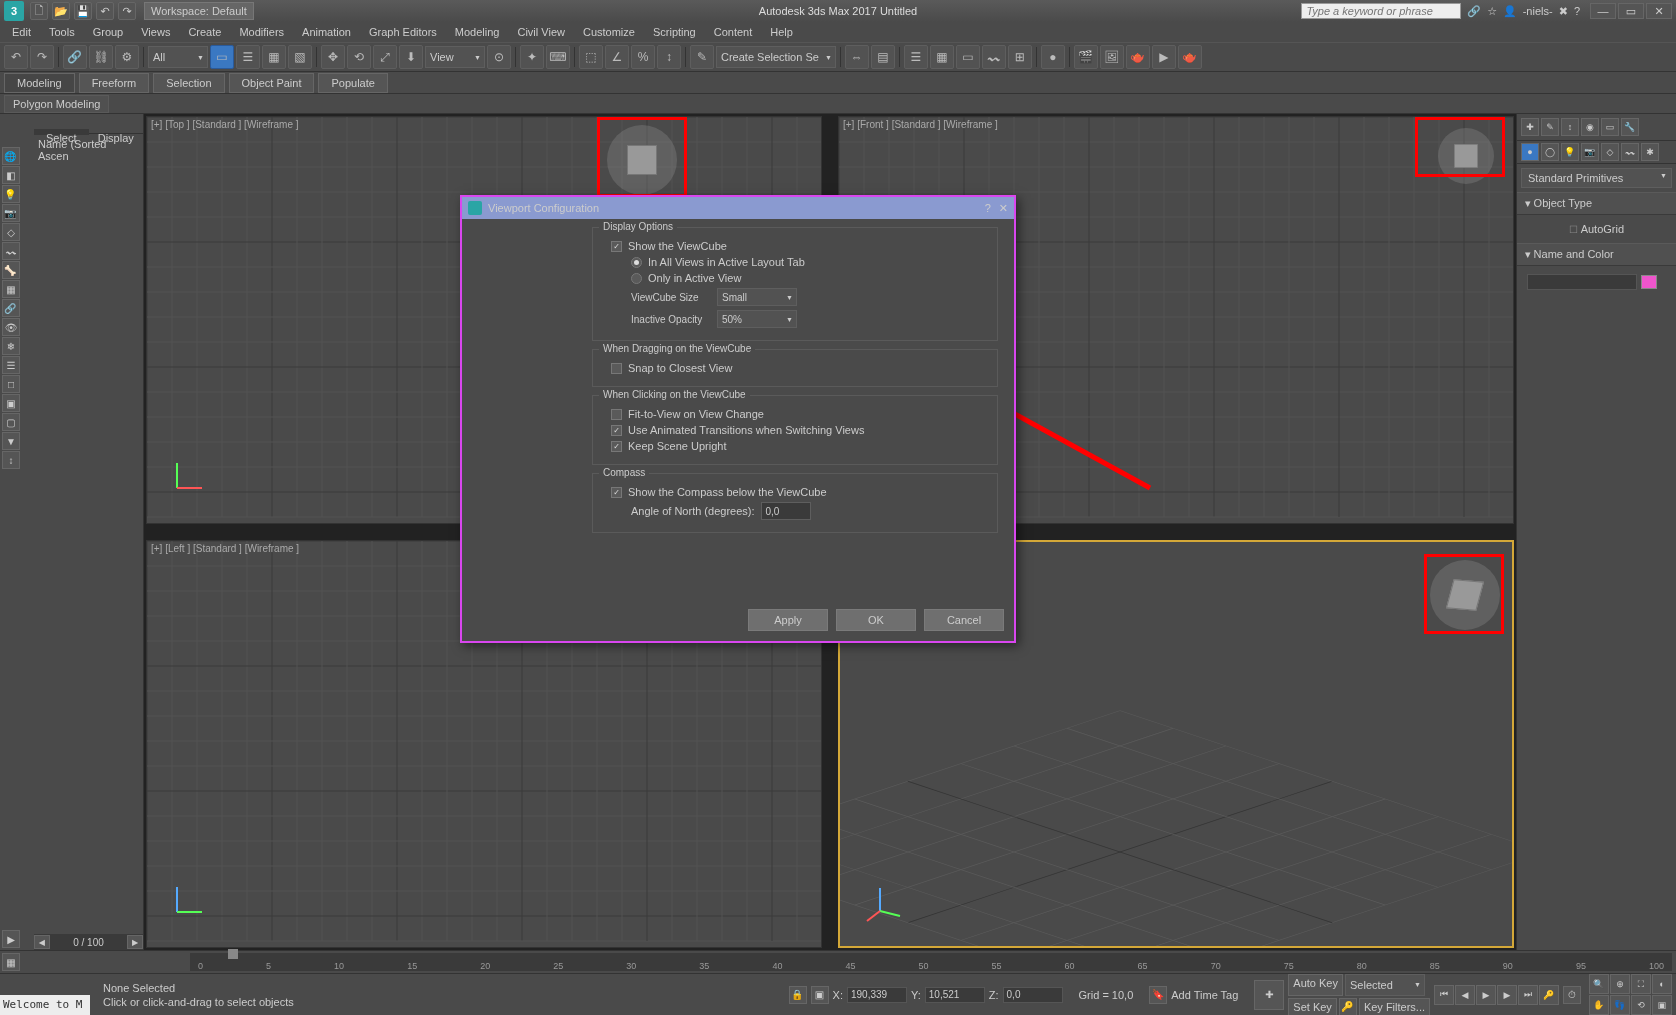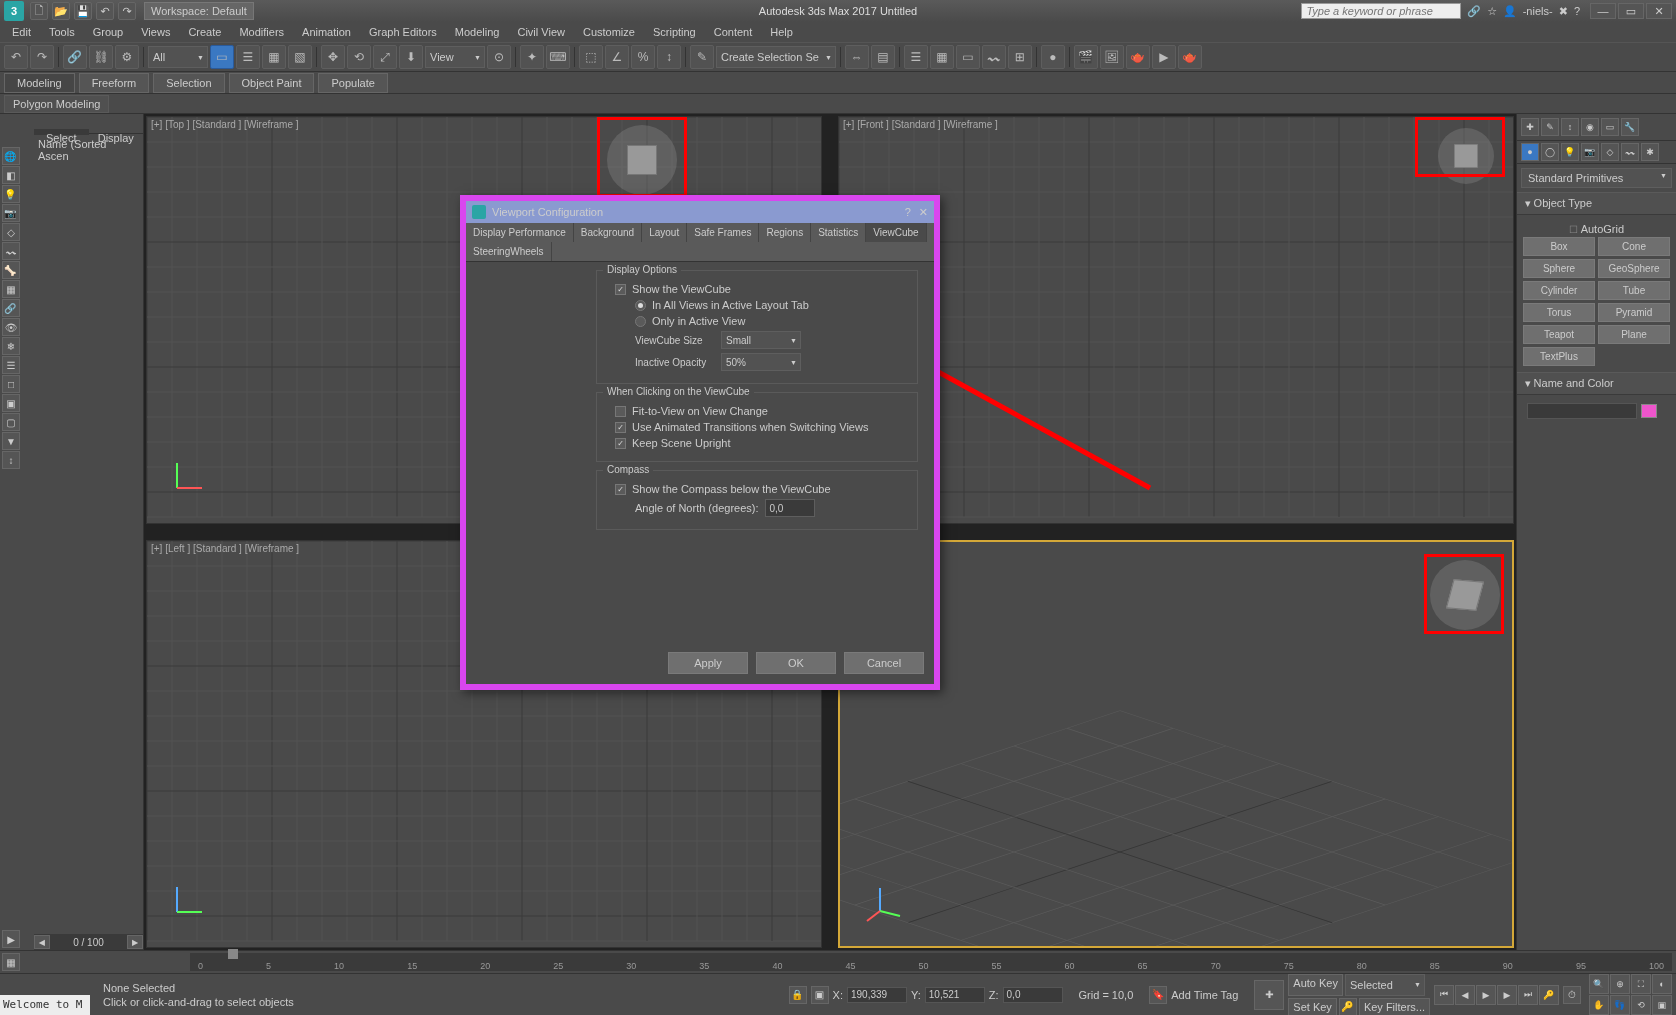--- a/index.html
+++ b/index.html
@@ -51,21 +51,21 @@
 .panel-drop{margin:4px;background:#525252;border:1px solid #5e5e5e;padding:3px 16px 3px 6px;position:relative;}
 .panel-drop:after{content:"▼";position:absolute;right:4px;font-size:7px;}
 .rollout-hdr{padding:4px 8px;background:#505050;border-top:1px solid #5a5a5a;border-bottom:1px solid #3a3a3a;}
 .rollout-body{padding:6px;}
 .obj-grid{display:grid;grid-template-columns:1fr 1fr;gap:3px;}
 .obj-btn{background:#6f6f6f;border:1px solid #7a7a7a;padding:3px;text-align:center;font-size:10px;}
 .autogrid{text-align:center;padding:2px;color:#888;font-size:10px;}
 .color-sw{width:16px;height:14px;background:#ee55cc;border:1px solid #888;float:right;margin-right:4px;}
 .name-input{width:110px;height:16px;background:#3a3a3a;border:1px solid #555;margin:2px 4px;}
 
-.dialog{position:absolute;left:460px;top:195px;width:480px;background:#4a4a4a;border:6px solid #d946ef;box-shadow:3px 3px 10px rgba(0,0,0,0.5);z-index:100;}
+.dialog{position:absolute;left:460px;top:195px;width:556px;background:#4a4a4a;border:2px solid #d946ef;box-shadow:3px 3px 10px rgba(0,0,0,0.5);z-index:100;}
 .dlg-title{height:22px;background:#8a9ad0;display:flex;align-items:center;padding:0 6px;color:#000;}
 .dlg-title .dlgicn{width:14px;height:14px;background:#2aa5a5;margin-right:6px;border-radius:2px;}
 .dlg-title .dlg-btns{margin-left:auto;display:flex;gap:8px;color:#000;}
 .dlg-tabs{display:flex;background:#5a5a5a;border-bottom:1px solid #333;flex-wrap:wrap;}
 .dlg-tab{padding:4px 7px;font-size:10px;border-right:1px solid #444;}
 .dlg-tab.active{background:#4a4a4a;}
 .dlg-body{padding:8px 16px 8px 130px;min-height:380px;}
 .dlg-group{border:1px solid #5a5a5a;padding:8px;margin-bottom:8px;position:relative;}
 .dlg-group-title{position:absolute;top:-7px;left:6px;background:#4a4a4a;padding:0 4px;font-size:10px;}
 .dlg-row{display:flex;align-items:center;gap:6px;margin:4px 0 4px 10px;font-size:10px;}
@@ -523,34 +523,20 @@
       <div class="cmdicn">💡</div>
       <div class="cmdicn">📷</div>
       <div class="cmdicn">◇</div>
       <div class="cmdicn">〰</div>
       <div class="cmdicn">✱</div>
     </div>
     <div class="panel-drop">Standard Primitives</div>
     <div class="rollout-hdr">▾ <span>Object Type</span></div>
     <div class="rollout-body">
       <div class="autogrid">☐ <span>AutoGrid</span></div>
-      <div class="obj-grid">
-        <div class="obj-btn">Box</div>
-        <div class="obj-btn">Cone</div>
-        <div class="obj-btn">Sphere</div>
-        <div class="obj-btn">GeoSphere</div>
-        <div class="obj-btn">Cylinder</div>
-        <div class="obj-btn">Tube</div>
-        <div class="obj-btn">Torus</div>
-        <div class="obj-btn">Pyramid</div>
-        <div class="obj-btn">Teapot</div>
-        <div class="obj-btn">Plane</div>
-        <div class="obj-btn">TextPlus</div>
-        <div class="obj-btn" style="visibility:hidden"></div>
-      </div>
     </div>
     <div class="rollout-hdr">▾ <span>Name and Color</span></div>
     <div class="rollout-body" style="display:flex;align-items:center;">
       <div class="name-input"></div>
       <div class="color-sw"></div>
     </div>
   </div>
 </div>
 
 <svg class="arrow" style="left:770px;top:278px;width:400px;height:220px;">
@@ -564,30 +550,20 @@
 
 <div class="dialog">
   <div class="dlg-title">
     <div class="dlgicn"></div>
     <span>Viewport Configuration</span>
     <div class="dlg-btns">
       <span>?</span>
       <span>✕</span>
     </div>
   </div>
-  <div class="dlg-tabs">
-    <div class="dlg-tab">Display Performance</div>
-    <div class="dlg-tab">Background</div>
-    <div class="dlg-tab">Layout</div>
-    <div class="dlg-tab">Safe Frames</div>
-    <div class="dlg-tab">Regions</div>
-    <div class="dlg-tab">Statistics</div>
-    <div class="dlg-tab active">ViewCube</div>
-    <div class="dlg-tab">SteeringWheels</div>
-  </div>
   <div class="dlg-body">
     <div class="dlg-group">
       <div class="dlg-group-title">Display Options</div>
       <div class="dlg-row">
           <div class="chk on"></div>
           <span>Show the ViewCube</span>
         </div>
       <div class="dlg-row" style="margin-left:30px">
           <div class="rad on"></div>
           <span>In All Views in Active Layout Tab</span>
@@ -596,20 +572,27 @@
           <div class="rad"></div>
           <span>Only in Active View</span>
         </div>
       <div class="dlg-row" style="margin-left:30px">
           <span class="dlg-label" style="min-width:80px;text-align:left">ViewCube Size</span>
           <div class="dlg-select">Small</div>
         </div>
       <div class="dlg-row" style="margin-left:30px">
           <span class="dlg-label" style="min-width:80px;text-align:left">Inactive Opacity</span>
           <div class="dlg-select">50%</div>
+        </div>
+    </div>
+    <div class="dlg-group">
+      <div class="dlg-group-title">When Dragging on the ViewCube</div>
+      <div class="dlg-row">
+          <div class="chk"></div>
+          <span>Snap to Closest View</span>
         </div>
     </div>
     <div class="dlg-group">
       <div class="dlg-group-title">When Clicking on the ViewCube</div>
       <div class="dlg-row">
           <div class="chk"></div>
           <span>Fit-to-View on View Change</span>
         </div>
       <div class="dlg-row">
           <div class="chk on"></div>

